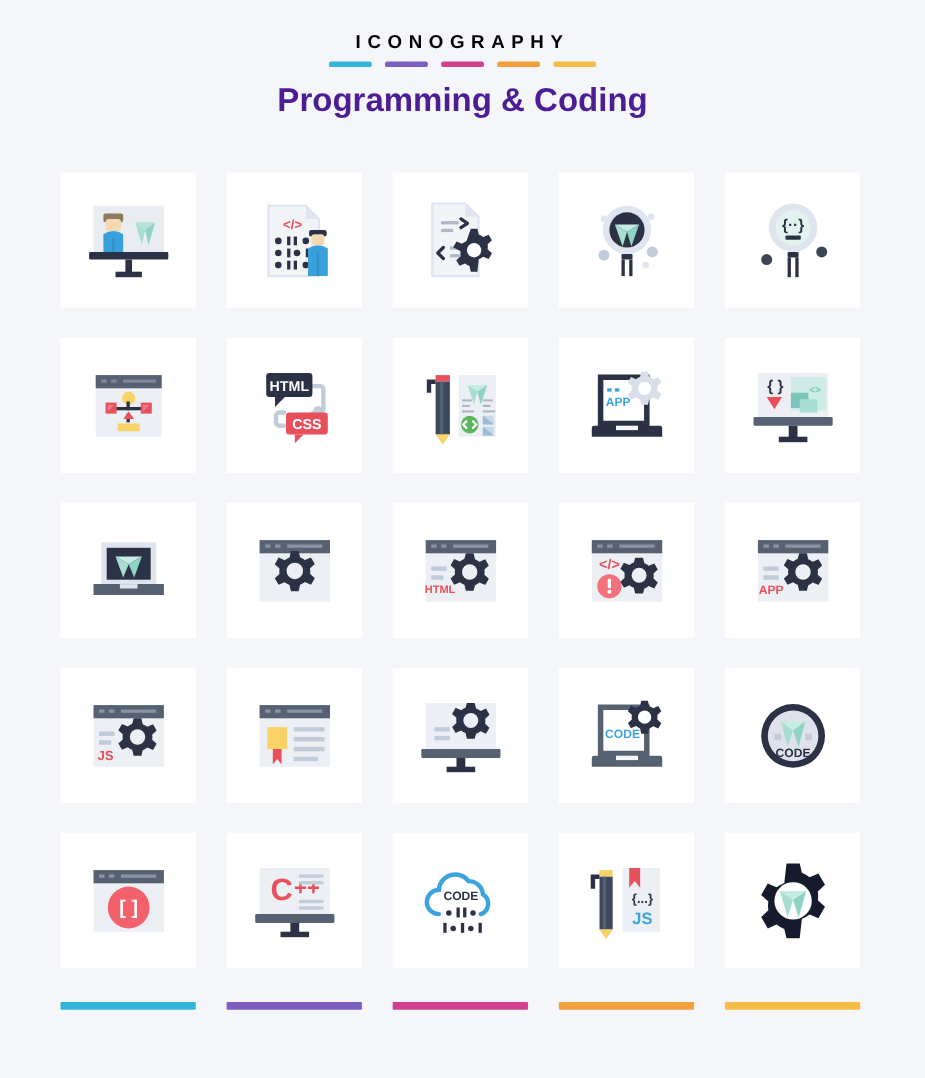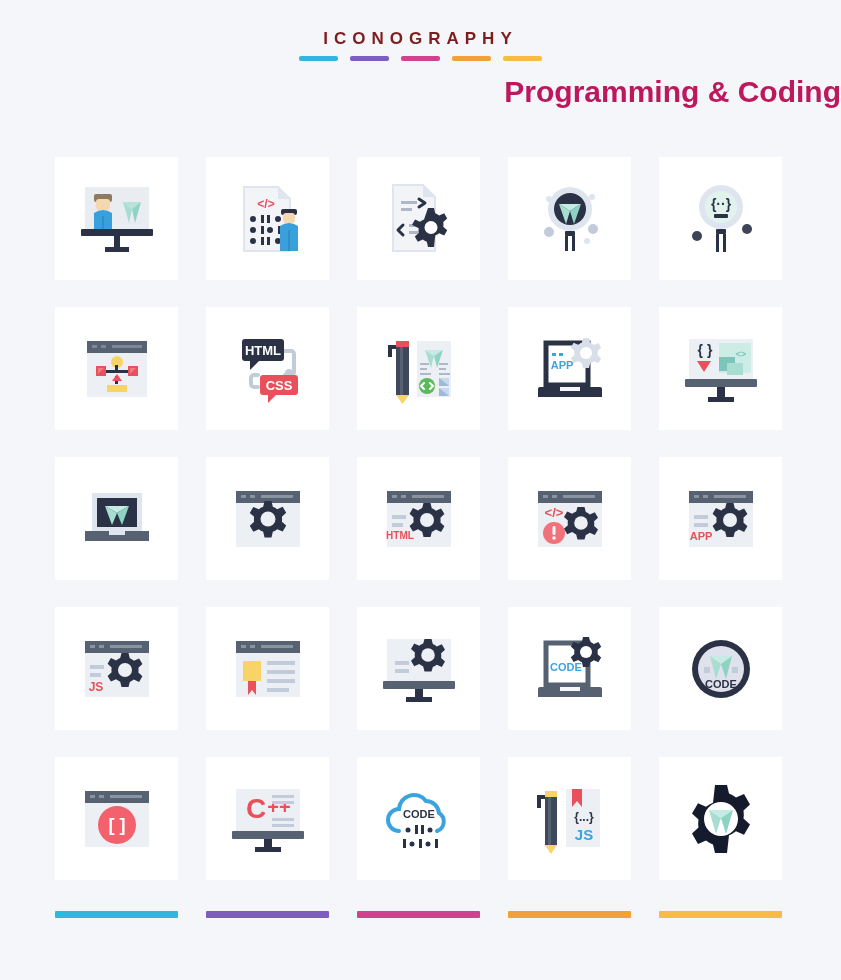--- a/index.html
+++ b/index.html
@@ -8,30 +8,30 @@
     background:#f4f6fa;
     font-family:"Liberation Sans", sans-serif;
     overflow:hidden;
   }
   .page{position:relative;width:841px;height:980px;}
 
   
   .header{padding-top:30px;text-align:center;}
   .eyebrow{
     font-size:17px;font-weight:bold;letter-spacing:6px;
-    color:#7f1d1d;line-height:1;
+    color:#000000;line-height:1;
   }
   .swatch-row{
     display:flex;justify-content:center;gap:12px;margin-top:9px;
   }
   .swatch{width:39px;height:5px;border-radius:2px;}
   .main-title{
     margin-top:14px;
-    font-size:30px;font-weight:bold;color:#be185d;
-    letter-spacing:0px;line-height:1.1;text-align:right;
+    font-size:30px;font-weight:bold;color:#4c1d95;
+    letter-spacing:0px;line-height:1.1;
   }
 
   
   .grid{
     position:absolute;left:55px;top:157px;
     display:grid;
     grid-template-columns:repeat(5,123px);
     grid-template-rows:repeat(5,123px);
     column-gap:28px;row-gap:27px;
   }

